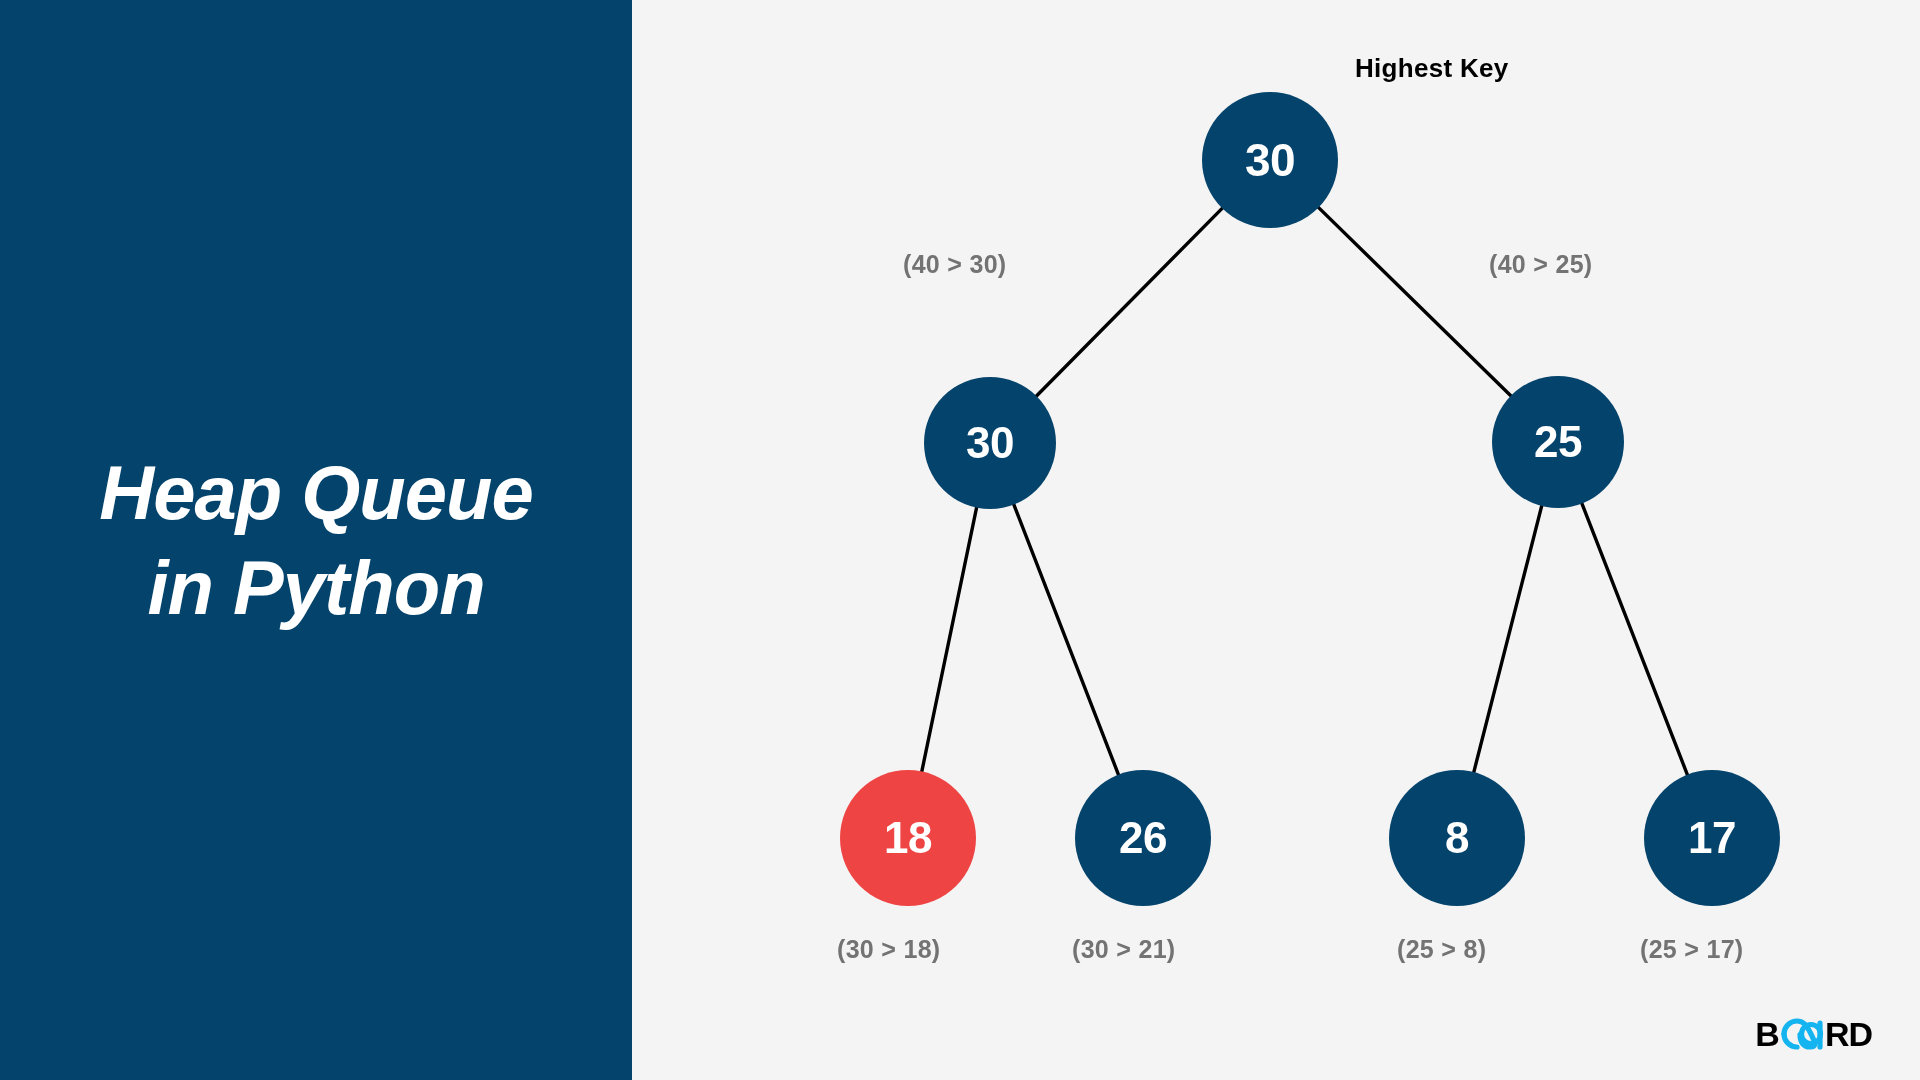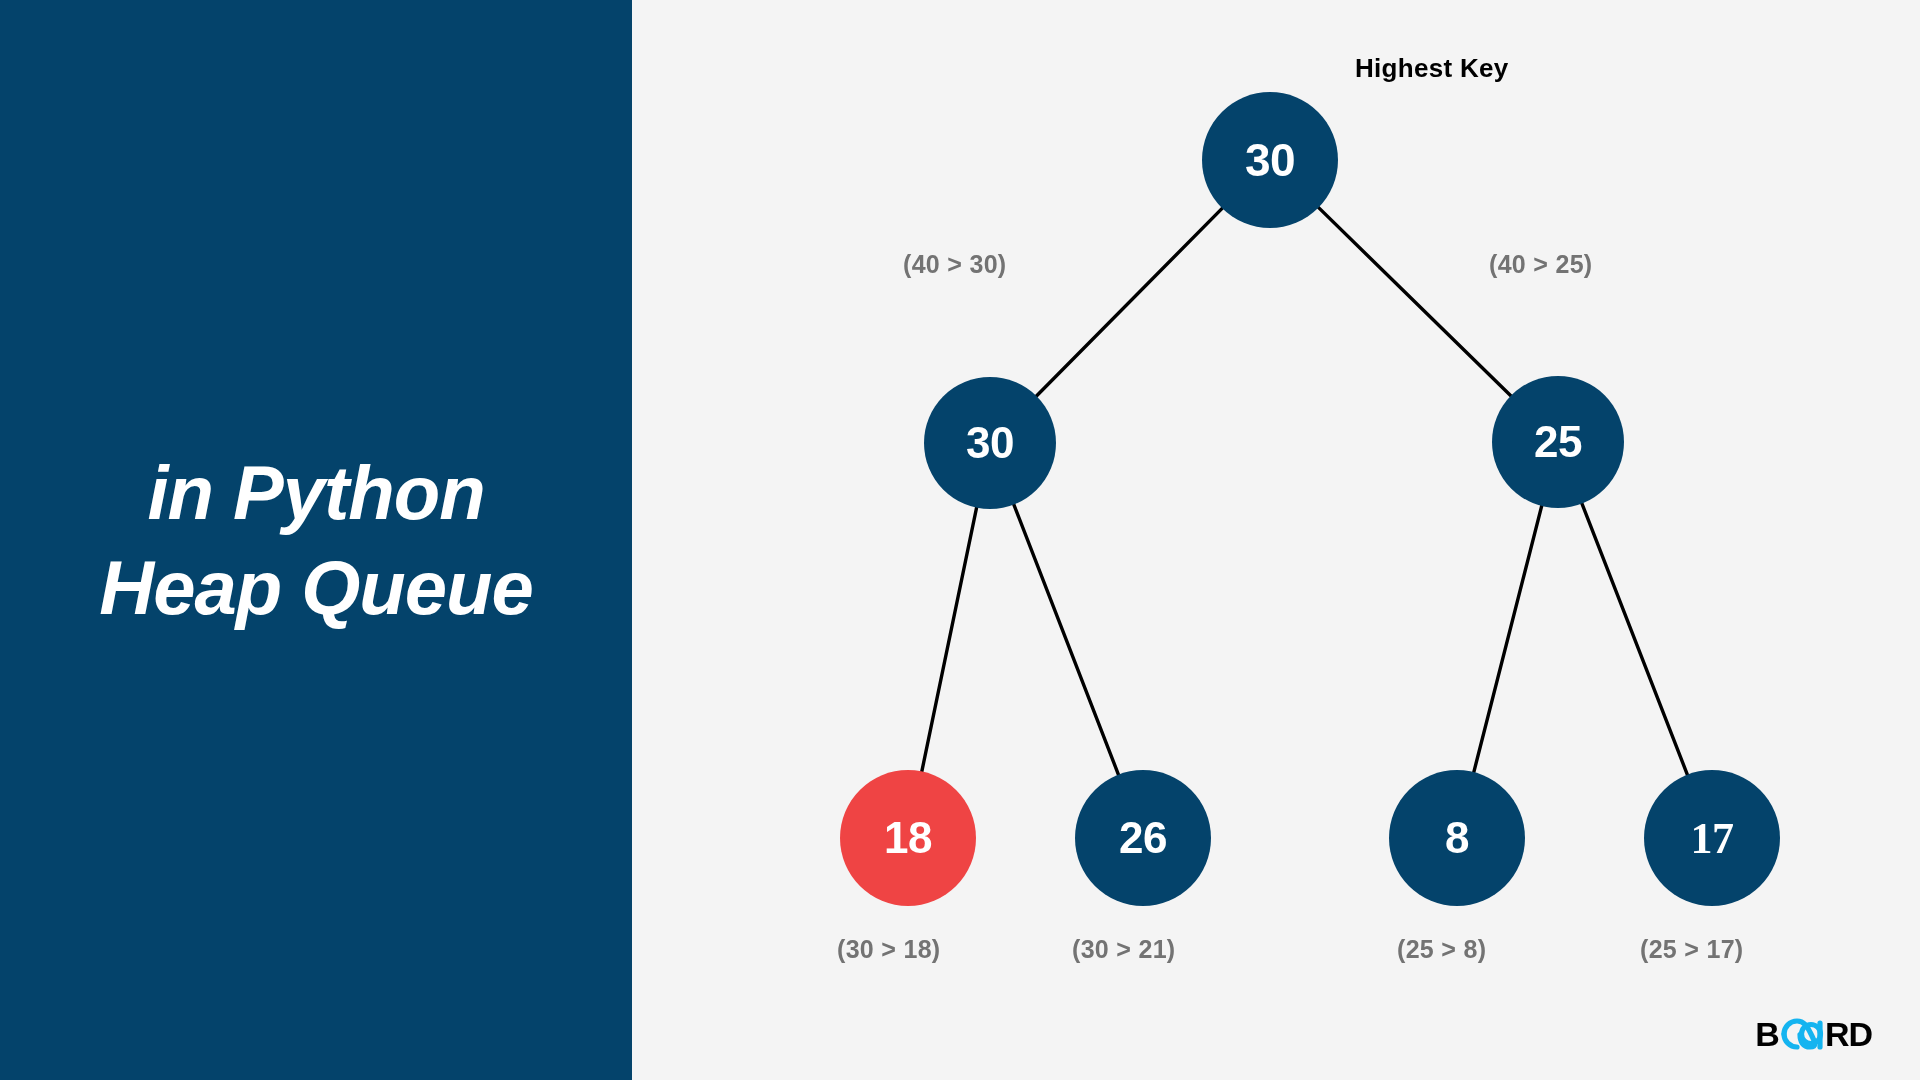--- a/index.html
+++ b/index.html
@@ -121,22 +121,22 @@
   }
   .logo-mark svg { display:block; }
 </style>
 </head>
 <body>
 
 <div id="page">
 
   <div id="left-panel">
     <div id="title-block">
+      <div class="title-line">Heap Queue</div>
       <div class="title-line">in Python</div>
-      <div class="title-line">Heap Queue</div>
     </div>
   </div>
 
   <div id="diagram-panel"></div>
 
   <svg id="edges-svg" viewBox="0 0 1920 1080">
       <line x1="1222.8769630847298" y1="207.62792659650518" x2="1035.716379096904" y2="396.79380255562927" stroke="#000000" stroke-width="3.4" stroke-linecap="round"></line>
       <line x1="1317.8721985750642" y1="206.87486110475027" x2="1511.556822277923" y2="396.52438848046614" stroke="#000000" stroke-width="3.4" stroke-linecap="round"></line>
       <line x1="976.7880158305825" y1="506.643094474633" x2="921.6185067592457" y2="772.3986564646091" stroke="#000000" stroke-width="3.4" stroke-linecap="round"></line>
       <line x1="1013.4775307544712" y1="503.6119258040269" x2="1118.8000836838528" y2="775.5230918635415" stroke="#000000" stroke-width="3.4" stroke-linecap="round"></line>
@@ -158,21 +158,21 @@
       </div>
       <div class="node node-leaf" style="width: 136px; height: 136px; left: 840px; top: 770px; background: #ef4444;">
         <span>18</span>
       </div>
       <div class="node node-leaf" style="width: 136px; height: 136px; left: 1075px; top: 770px; background: rgb(4, 67, 107);">
         <span>26</span>
       </div>
       <div class="node node-leaf" style="width: 136px; height: 136px; left: 1389px; top: 770px; background: rgb(4, 67, 107);">
         <span>8</span>
       </div>
-      <div class="node node-leaf" style="width: 136px; height: 136px; left: 1644px; top: 770px; background: rgb(4, 67, 107); font-family: Liberation Serif, serif;">
+      <div class="node node-leaf" style="width: 136px; height: 136px; left: 1644px; top: 770px; background: rgb(4, 67, 107);">
         <span>17</span>
       </div>
     </div>
   <div id="labels-layer">
       <div class="tree-label" style="left: 903px; top: 250px;">(40 &gt; 30)</div>
       <div class="tree-label" style="left: 1489px; top: 250px;">(40 &gt; 25)</div>
       <div class="tree-label" style="left: 837px; top: 935px;">(30 &gt; 18)</div>
       <div class="tree-label" style="left: 1072px; top: 935px;">(30 &gt; 21)</div>
       <div class="tree-label" style="left: 1397px; top: 935px;">(25 &gt; 8)</div>
       <div class="tree-label" style="left: 1640px; top: 935px;">(25 &gt; 17)</div>

